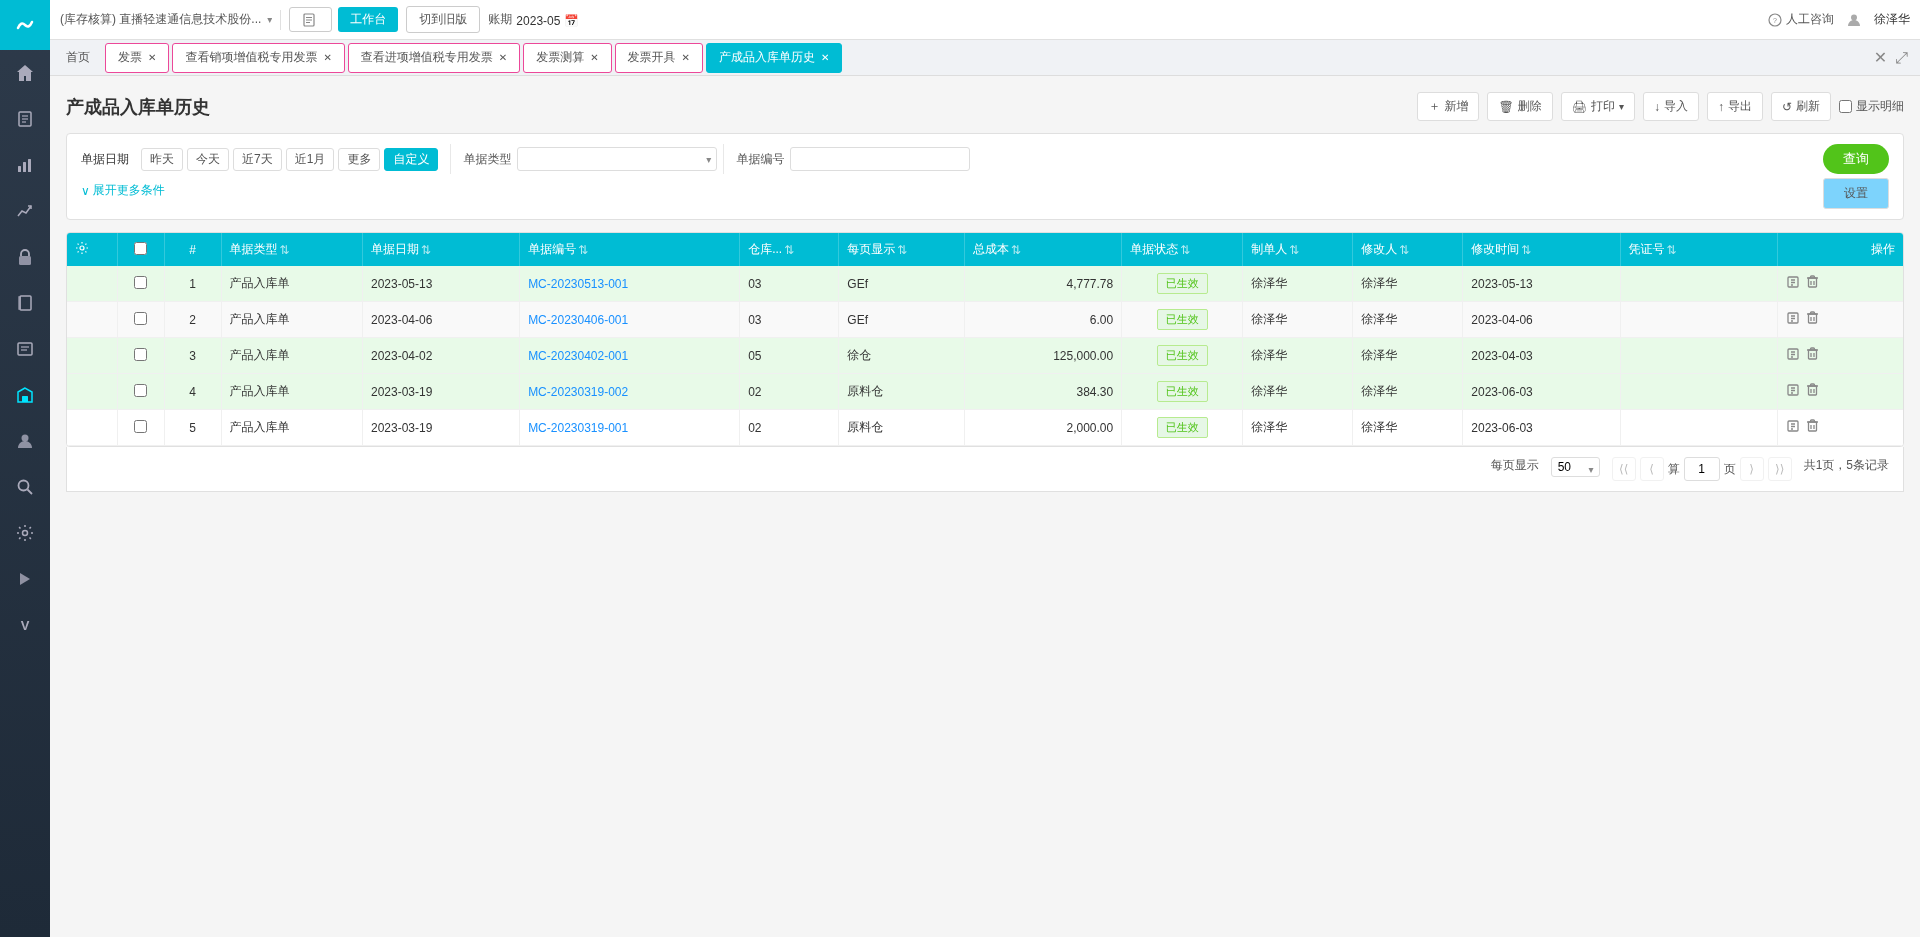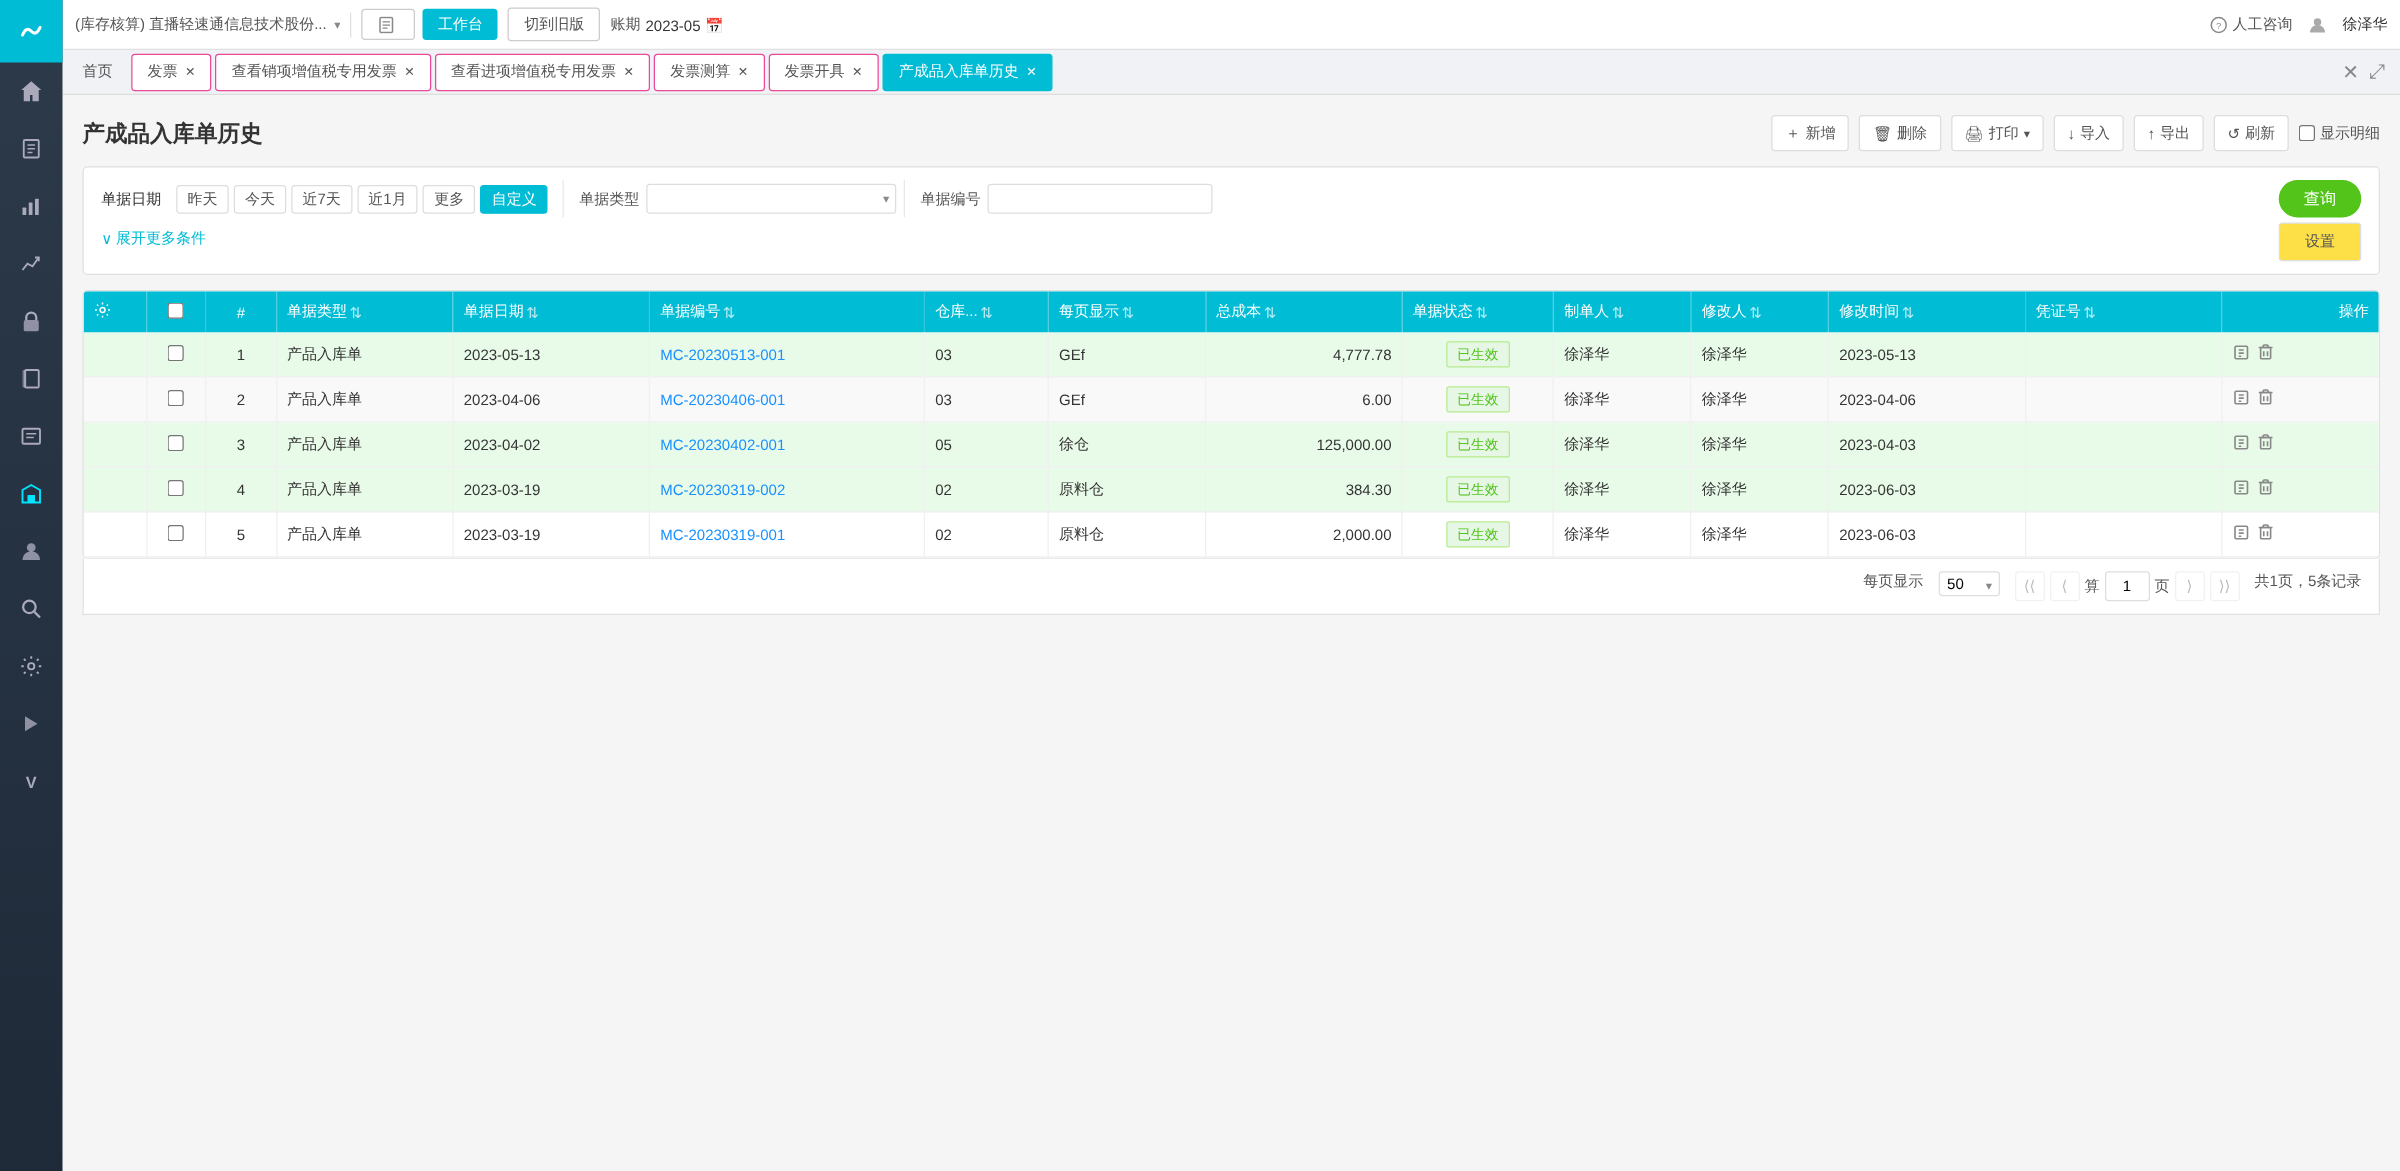--- a/index.html
+++ b/index.html
@@ -114,21 +114,21 @@
     }
     .expand-btn {
       display: flex; align-items: center; gap: 3px; color: #00bcd4;
       cursor: pointer; font-size: 12px;
     }
     .btn-query {
       padding: 6px 20px; background: #52c41a; color: #fff; border: none;
       border-radius: 15px; cursor: pointer; font-size: 13px; font-weight: 500;
     }
     .btn-set {
-      padding: 6px 20px; background: #fde047; color: #555; border: 1px solid #ddd;
+      padding: 6px 20px; background: #7dd3fc; color: #555; border: 1px solid #ddd;
       border-radius: 3px; cursor: pointer; font-size: 12px; display: block; text-align: center;
     }
 
     
     .table-wrapper { background: #fff; border-radius: 4px; overflow: hidden; border: 1px solid #e0e0e0; }
     table { width: 100%; border-collapse: collapse; }
     thead tr { background: #00bcd4; }
     thead th {
       padding: 8px 8px; font-size: 12px; color: #fff; font-weight: 500;
       text-align: left; border-right: 1px solid rgba(255,255,255,0.2);

